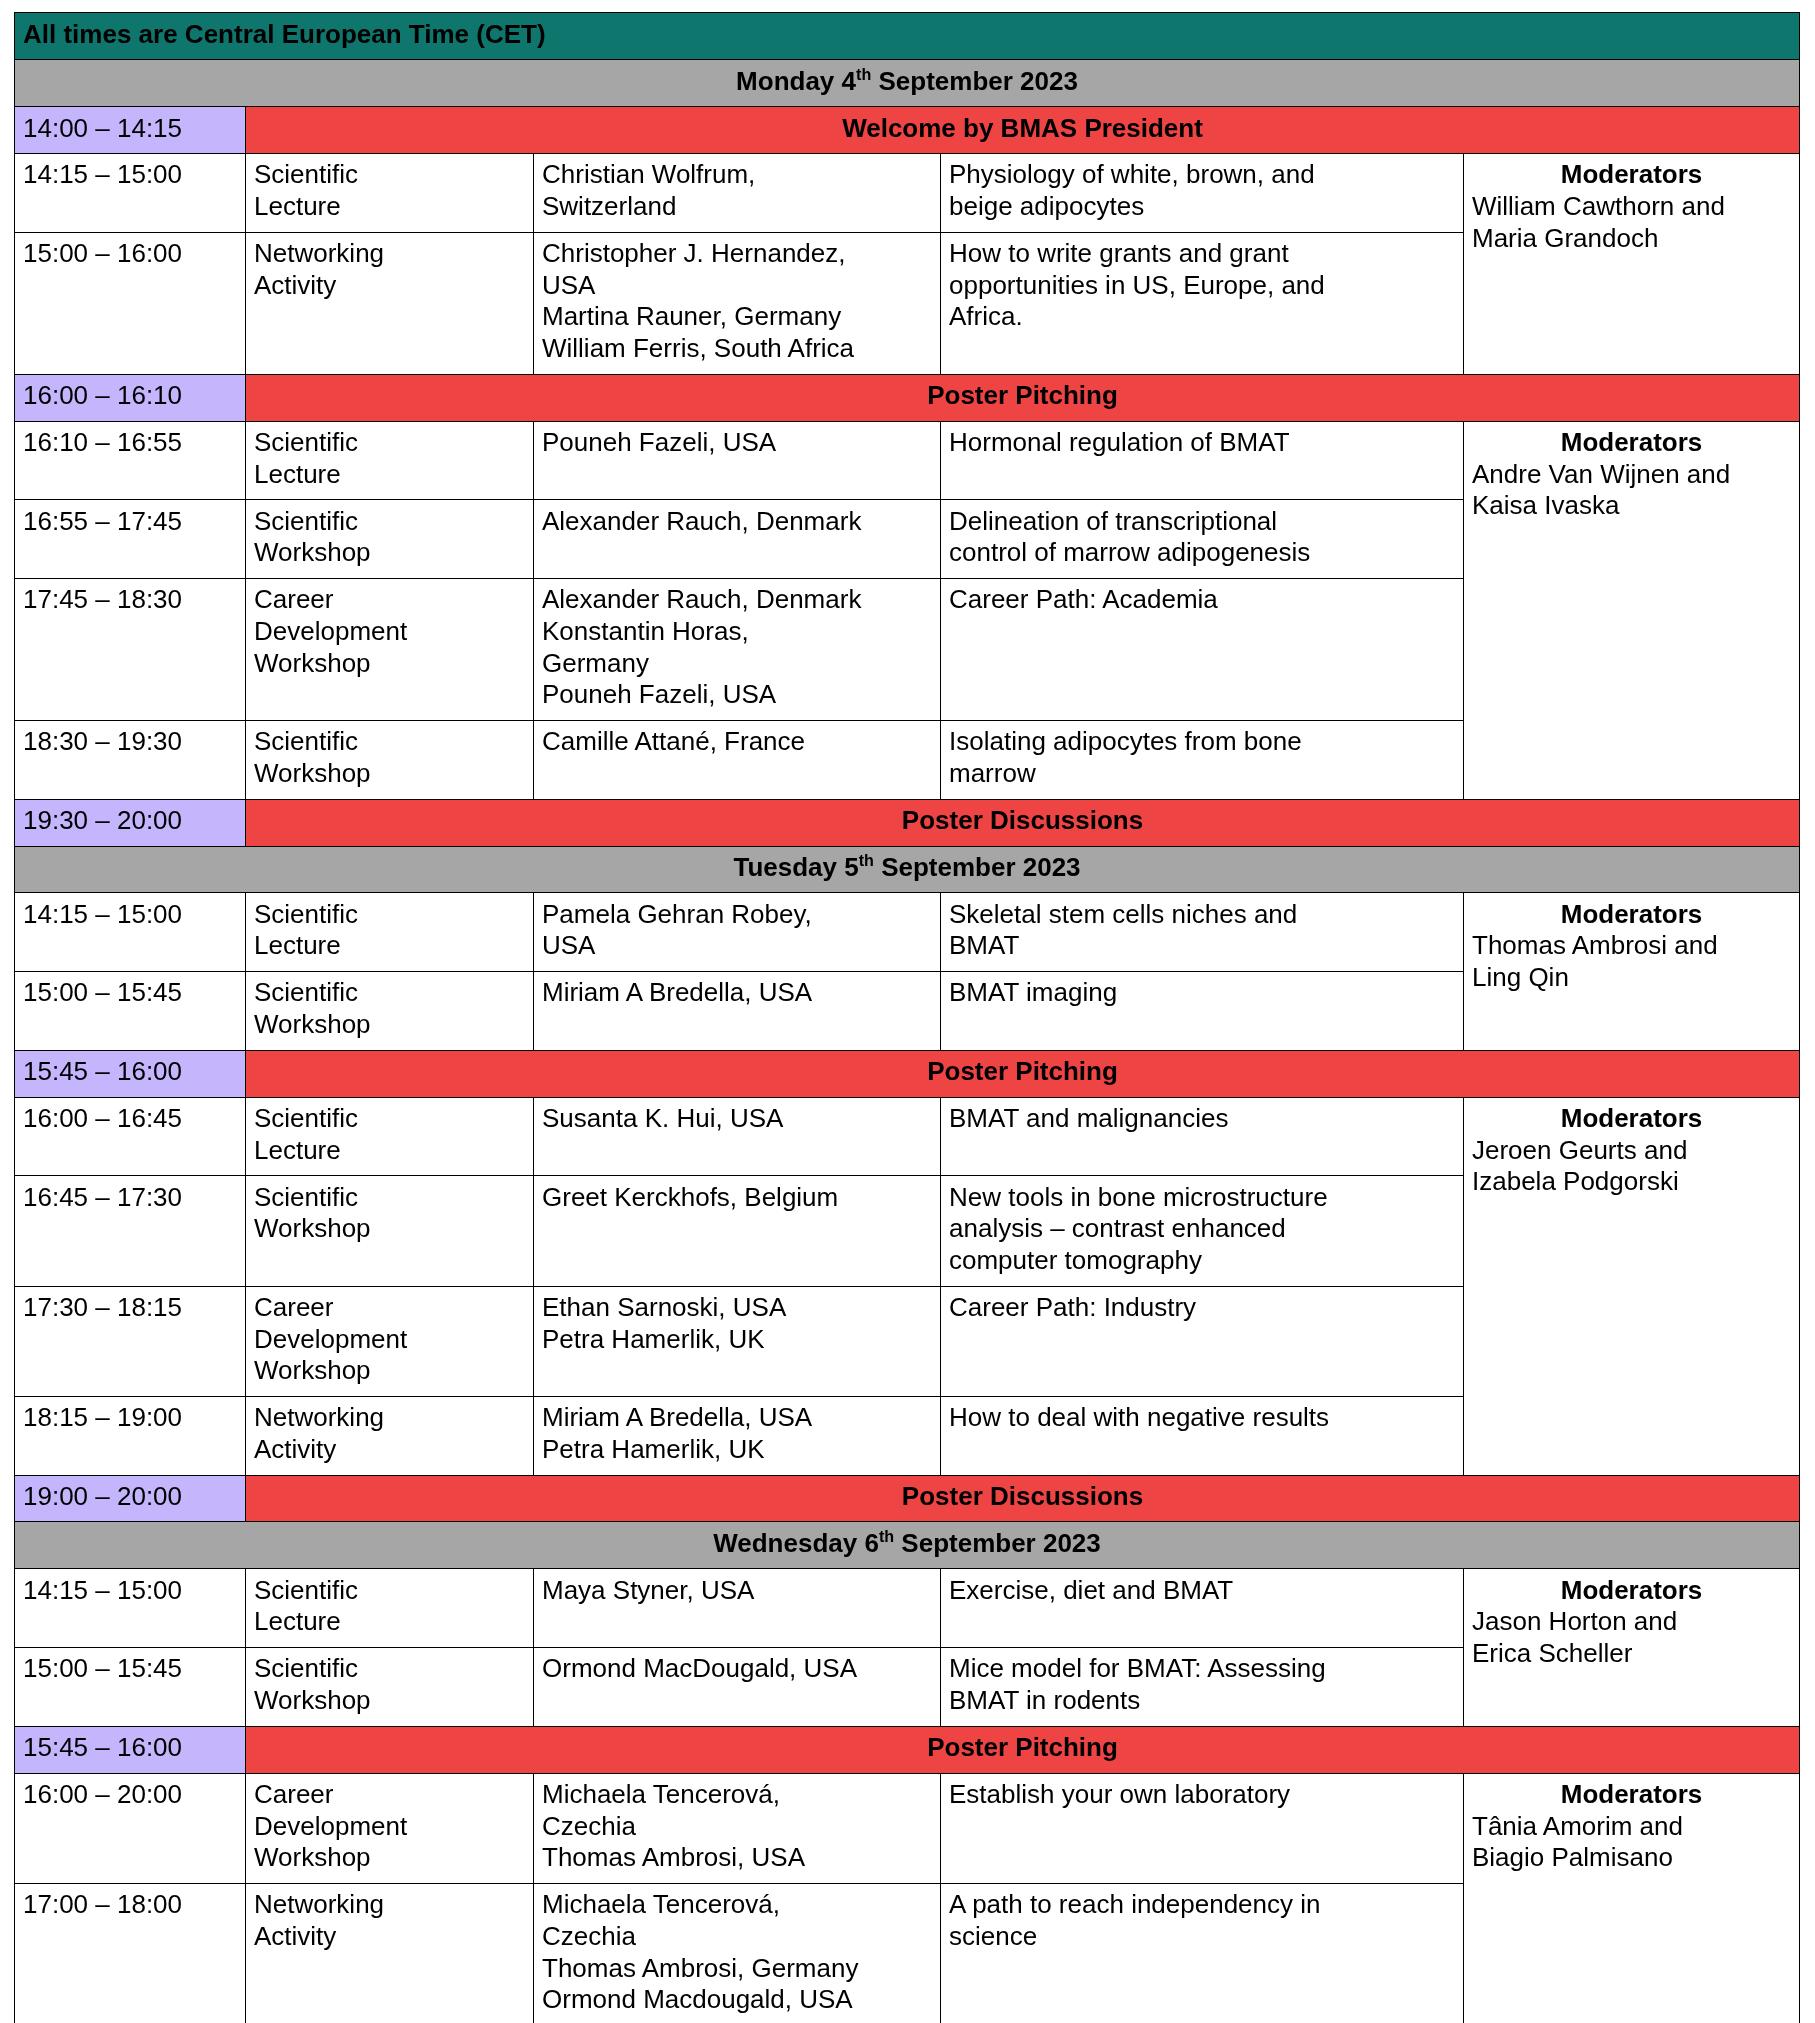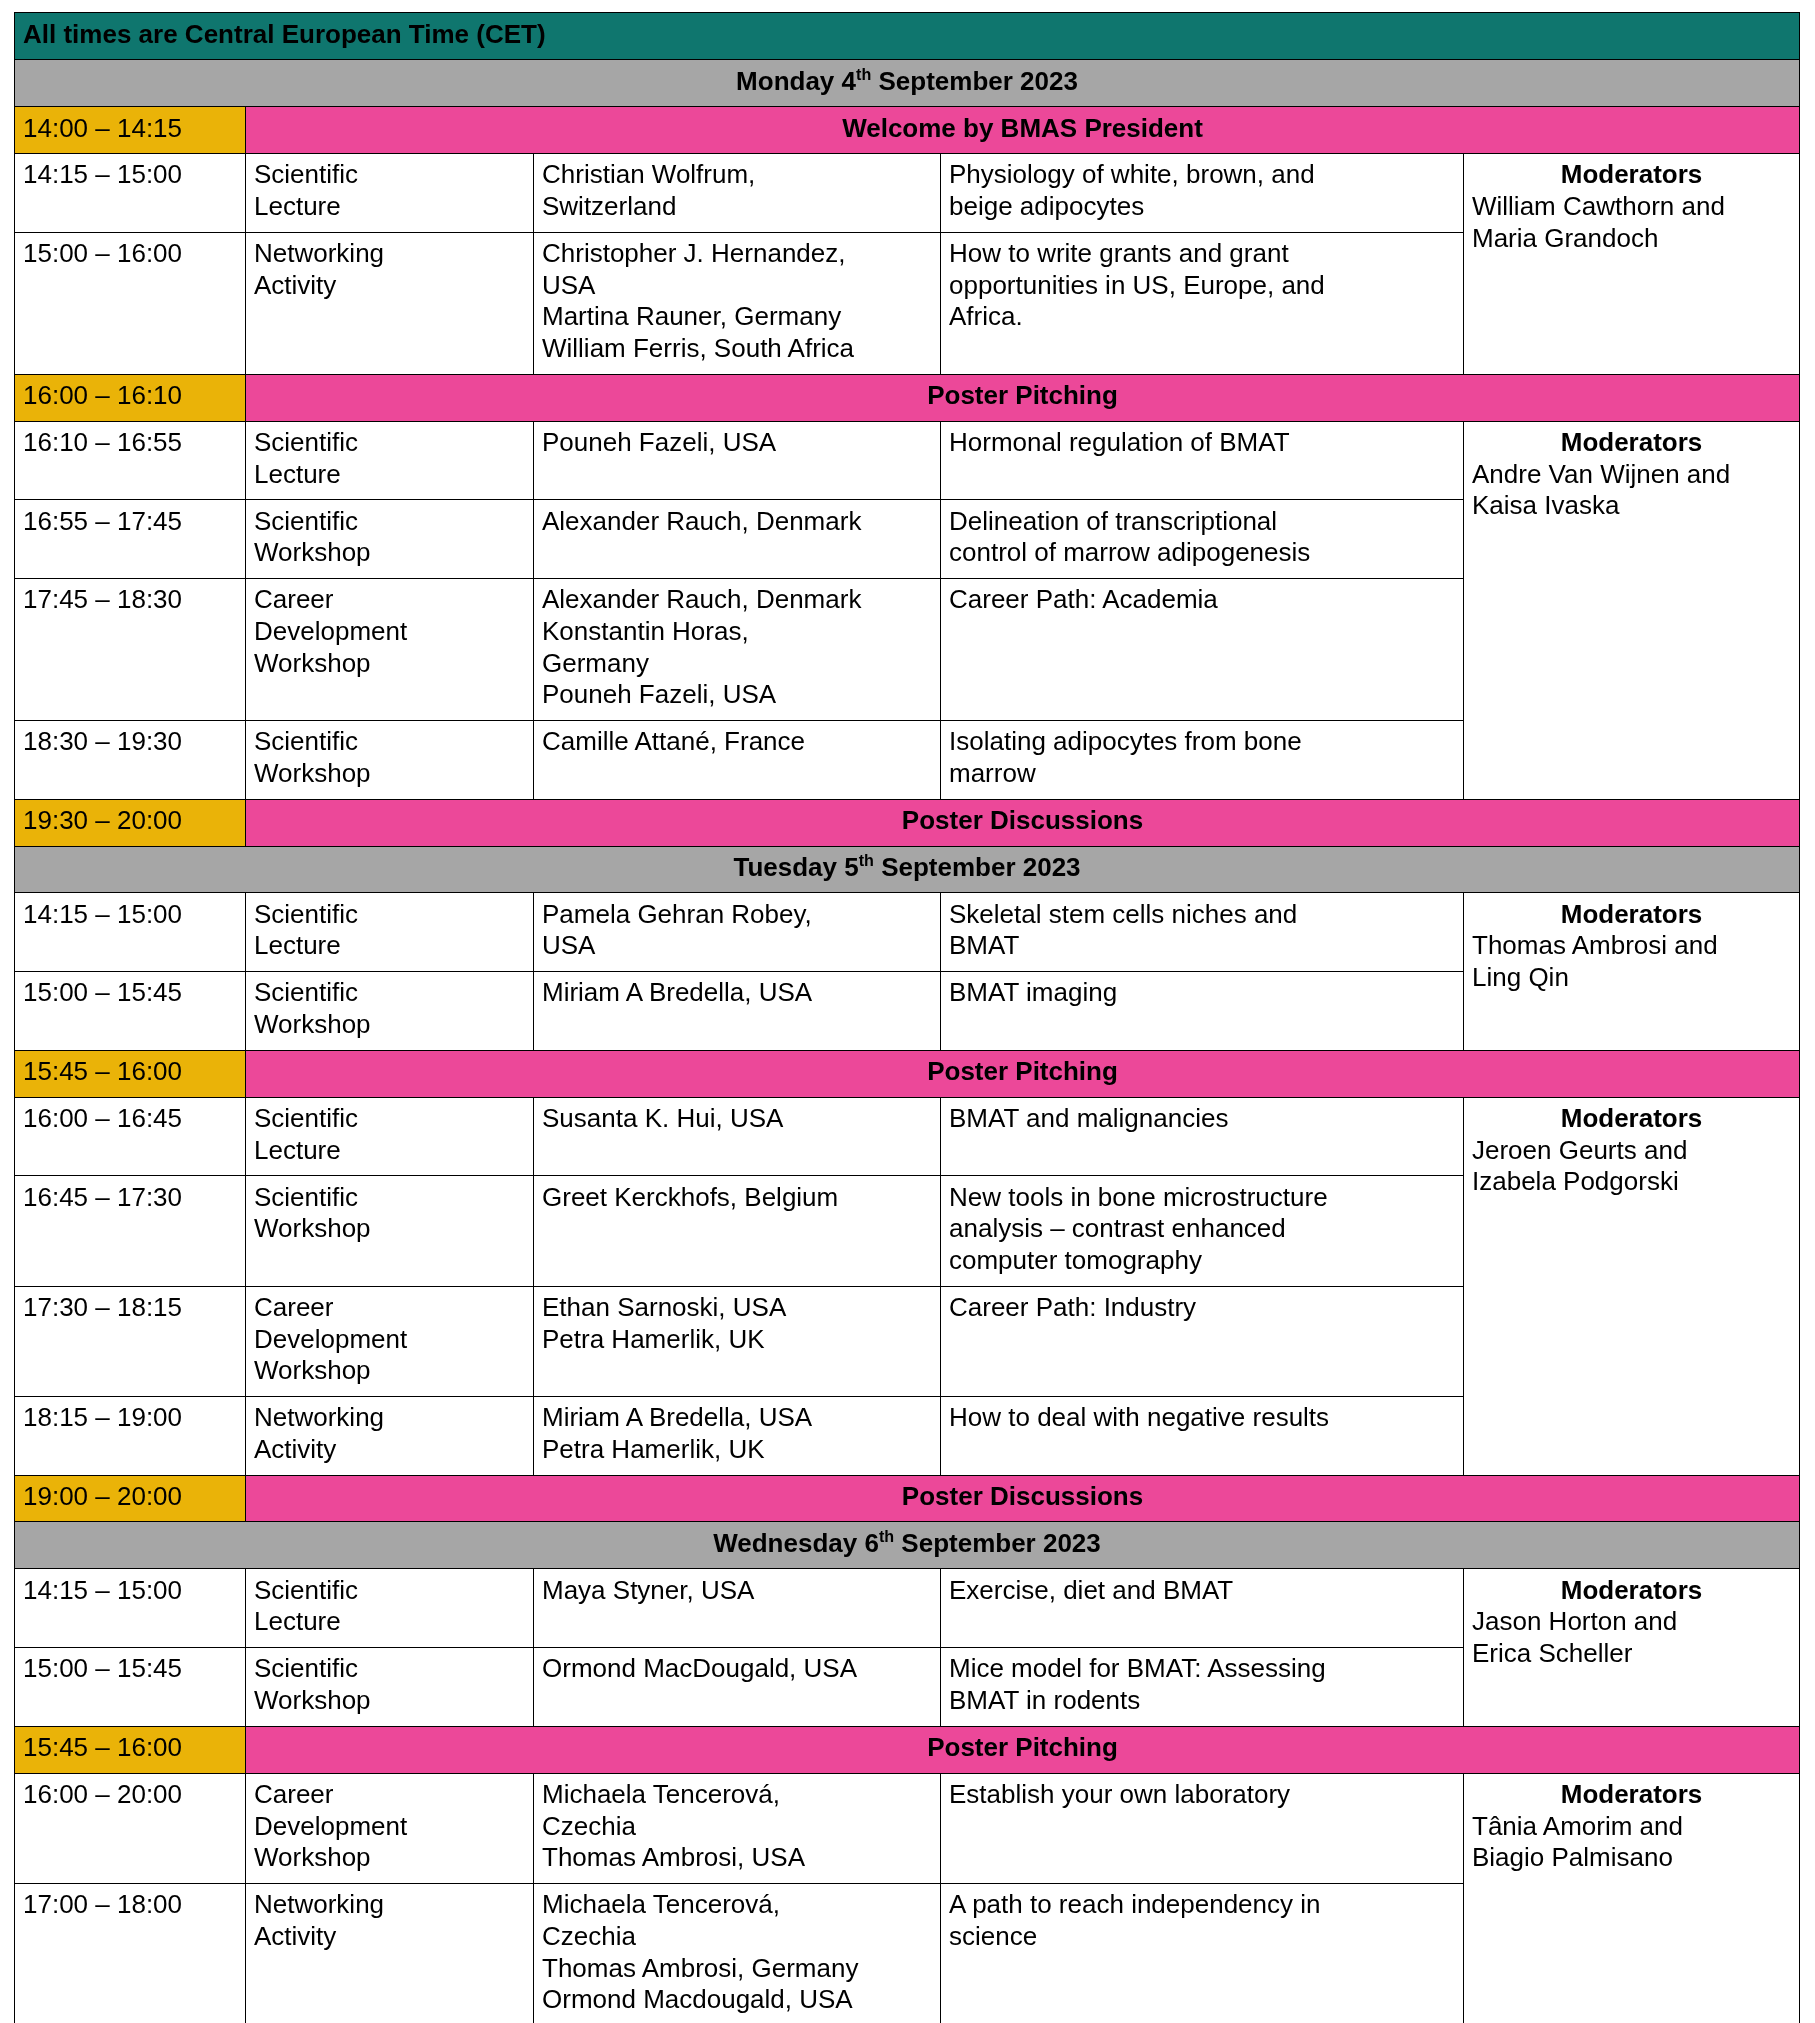--- a/index.html
+++ b/index.html
@@ -44,32 +44,32 @@
   
   td.dayhead {
     background: #a6a6a6;
     font-weight: bold;
     font-size: 27.5px;
     text-align: center;
     padding: 8px 8.9px 10.6px 8.9px;
   }
   
   td.plenary {
-    background: #ec4899;
+    background: #ef4444;
     font-weight: bold;
     font-size: 26px;
     text-align: center;
     padding: 6.2px 8.9px 9.8px 8.9px;
   }
   td.timecell {
     white-space: nowrap;
     font-size: 26px;
     padding: 6.2px 0 8.9px 9.8px;
   }
-  td.timecell.shade { background: #eab308; }
+  td.timecell.shade { background: #c4b5fd; }
   td.type { font-weight: normal; }
   td.modcell { padding-left: 12.4px; }
   .modtitle { font-weight: bold; display: block; text-align: center; }
   .line { display: block; }
   sup {
     font-size: 0.62em;
     vertical-align: super;
     line-height: 0;
   }
   .vmid { vertical-align: middle; }

